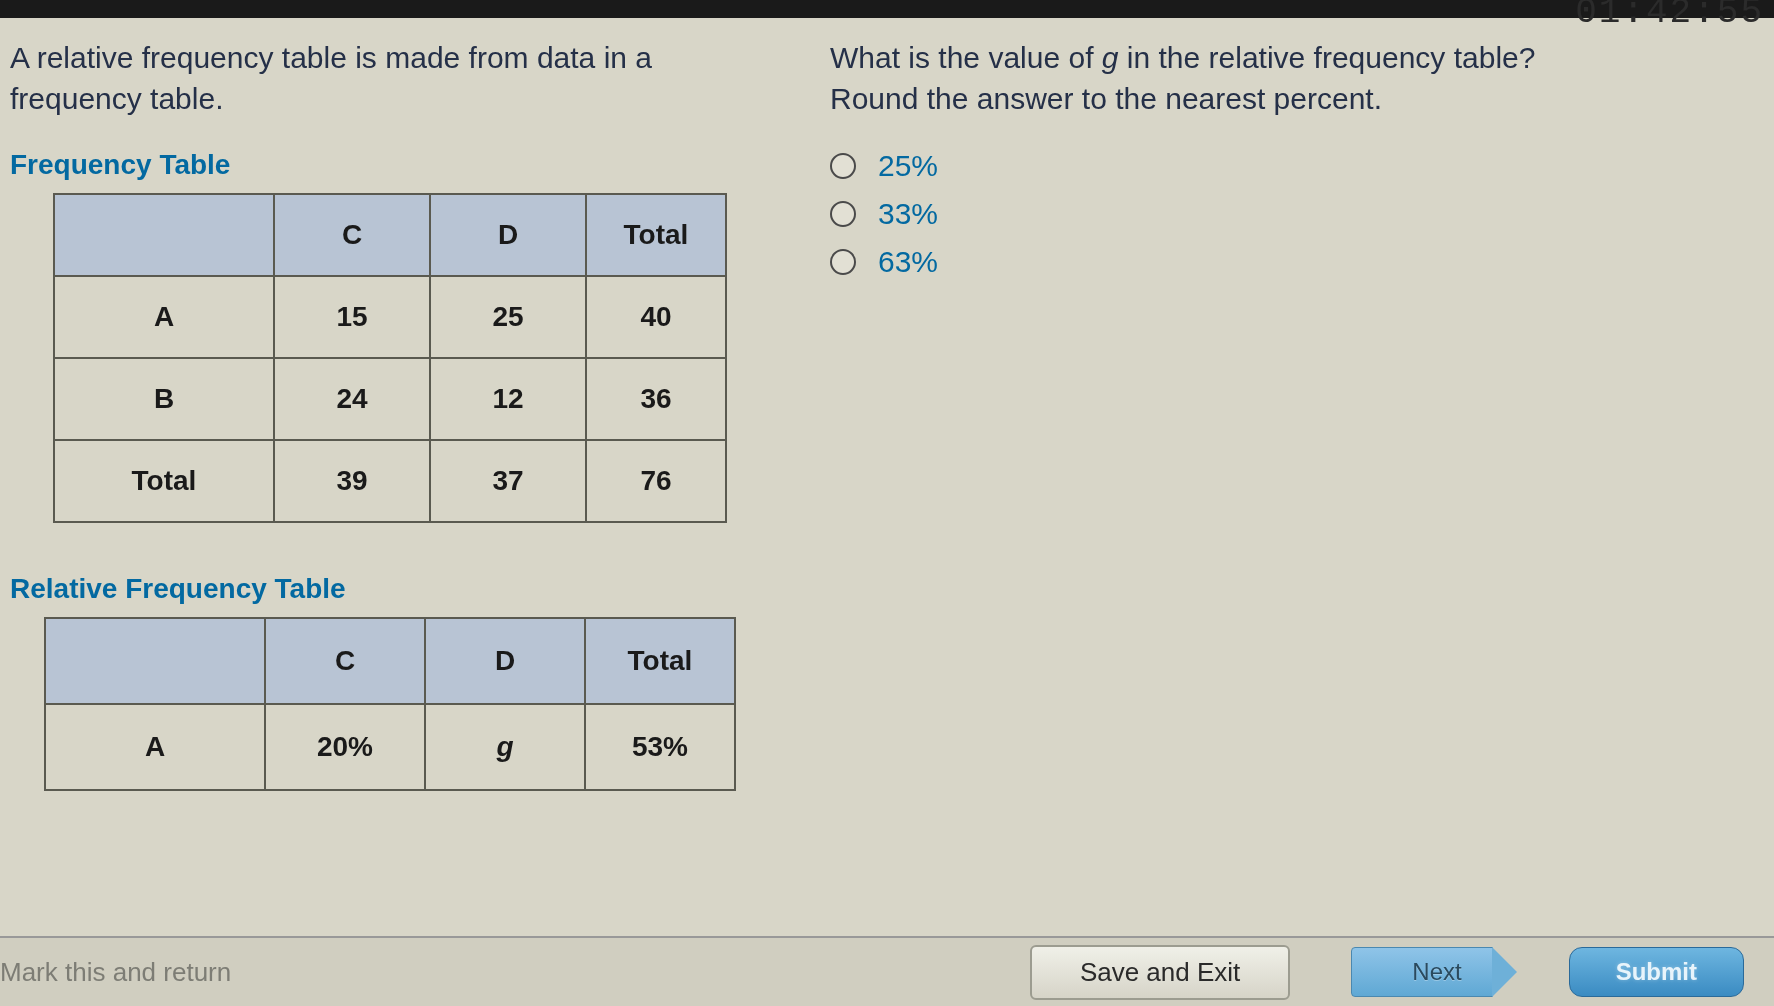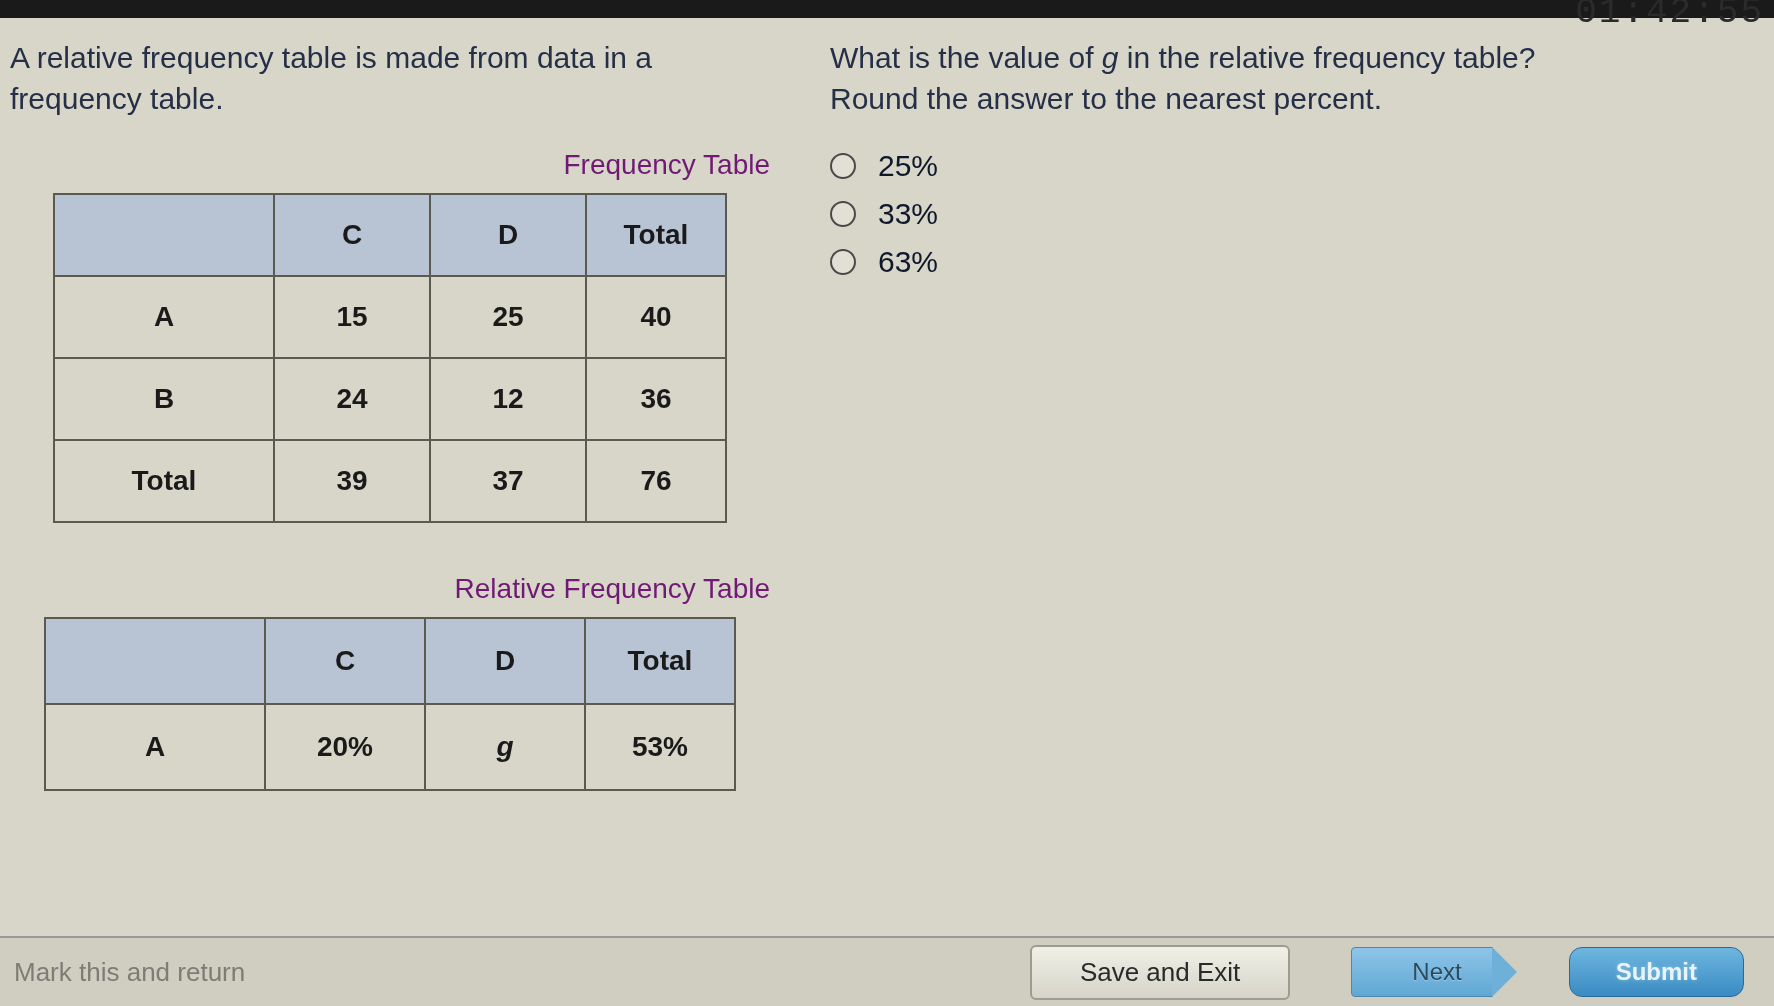--- a/index.html
+++ b/index.html
@@ -52,23 +52,23 @@
       font-size: 30px;
       color: #253048;
       line-height: 1.35;
       margin-bottom: 30px;
     }
     .question-text .var {
       font-style: italic;
     }
     .table-title {
       font-size: 28px;
-      font-weight: normal;
-      color: #701a75;
-      text-align: right;
+      font-weight: bold;
+      color: #0369a1;
+      text-align: left;
       margin-bottom: 12px;
     }
     table.freq {
       border-collapse: collapse;
       margin: 0 auto 50px auto;
       background: #d8d6c8;
     }
     table.freq th, table.freq td {
       border: 2px solid #5a5a50;
       font-size: 28px;
@@ -118,37 +118,36 @@
       width: 26px;
       height: 26px;
       border: 2px solid #4a4a4a;
       border-radius: 50%;
       margin-right: 22px;
       background: #e2e0d4;
       cursor: pointer;
     }
     .option-label {
       font-size: 30px;
-      color: #0f172a;
+      color: #0369a1;
     }
     .bottom-bar {
       position: absolute;
       bottom: 0;
       left: 0;
       width: 100%;
       height: 70px;
       background: #d0cec0;
       border-top: 2px solid #999;
       display: flex;
       align-items: center;
     }
     .mark-return {
       font-size: 26px;
       color: #7d7d75;
-      margin-left: 14px;
       flex: 0 0 auto;
     }
     .bottom-right {
       margin-left: auto;
       display: flex;
       align-items: center;
       gap: 40px;
       padding-right: 30px;
     }
     .save-exit-btn {

